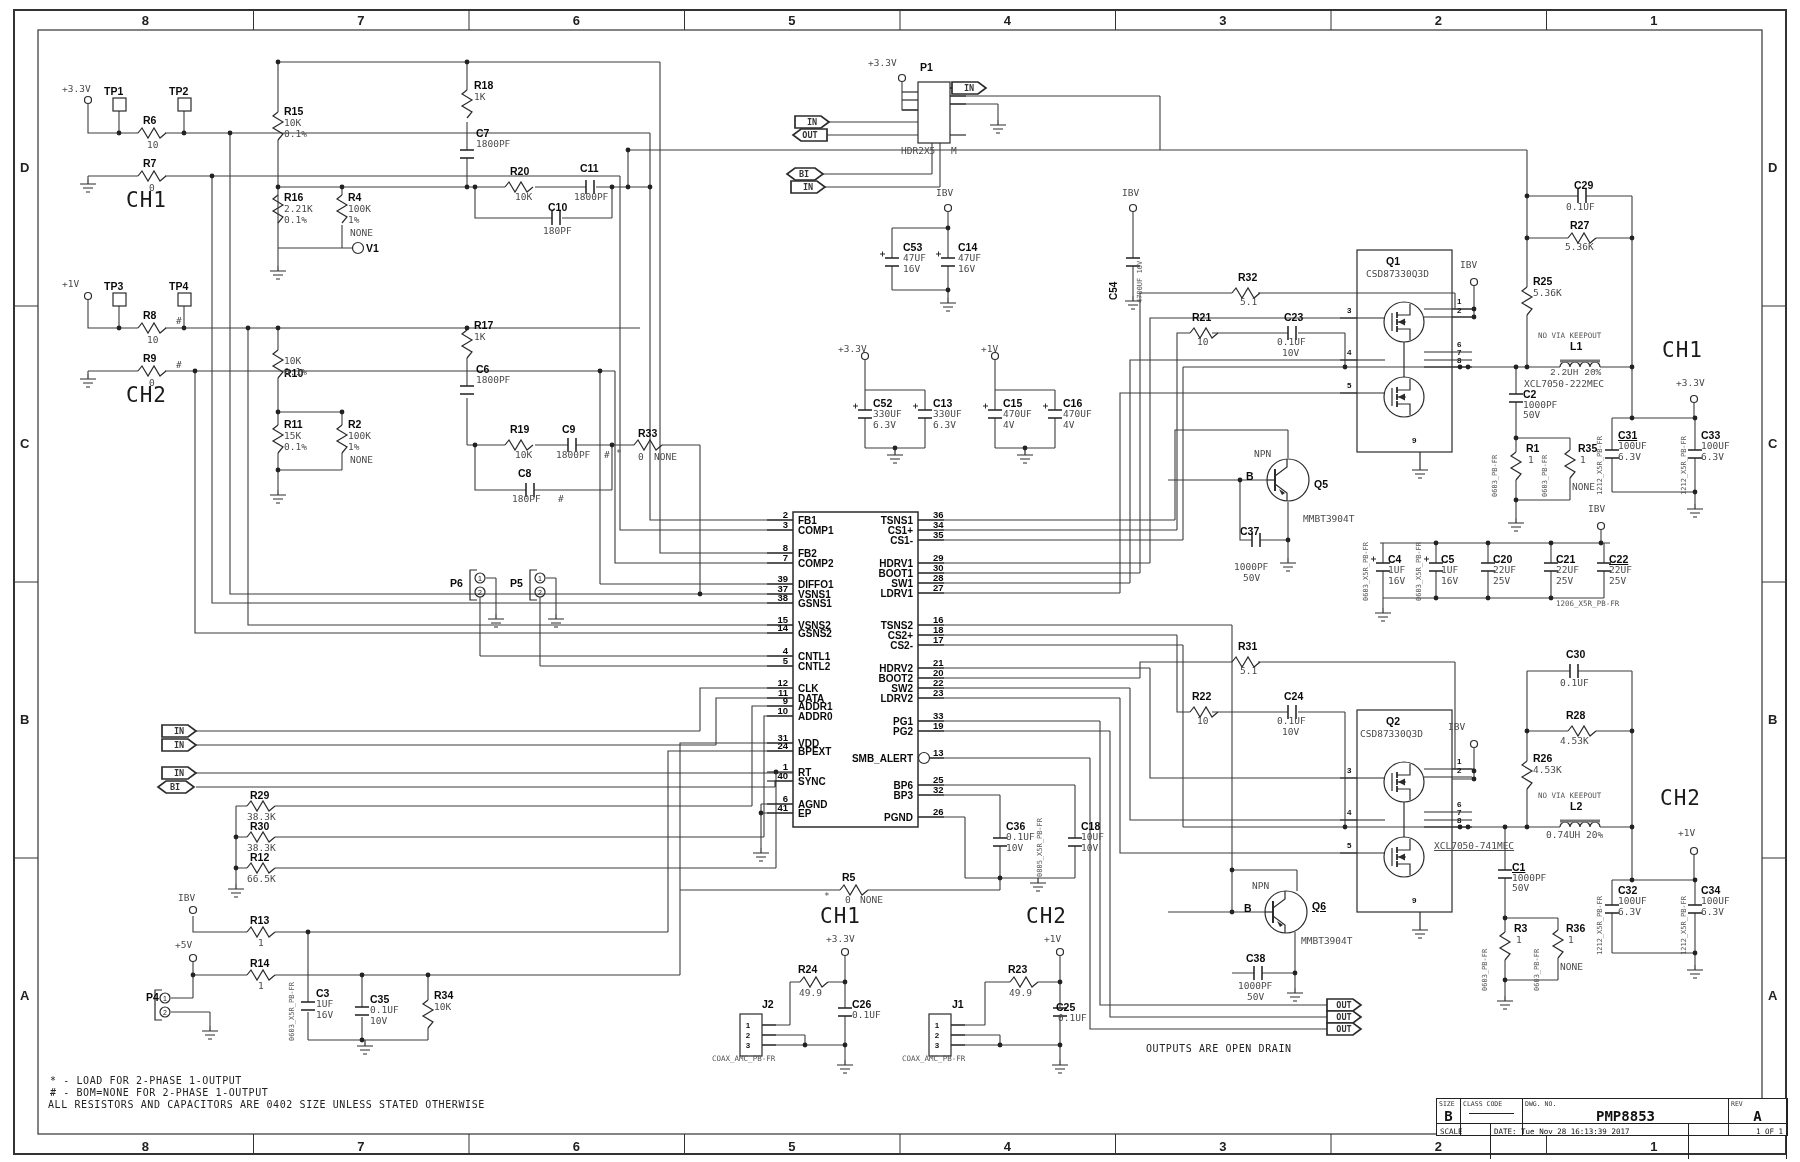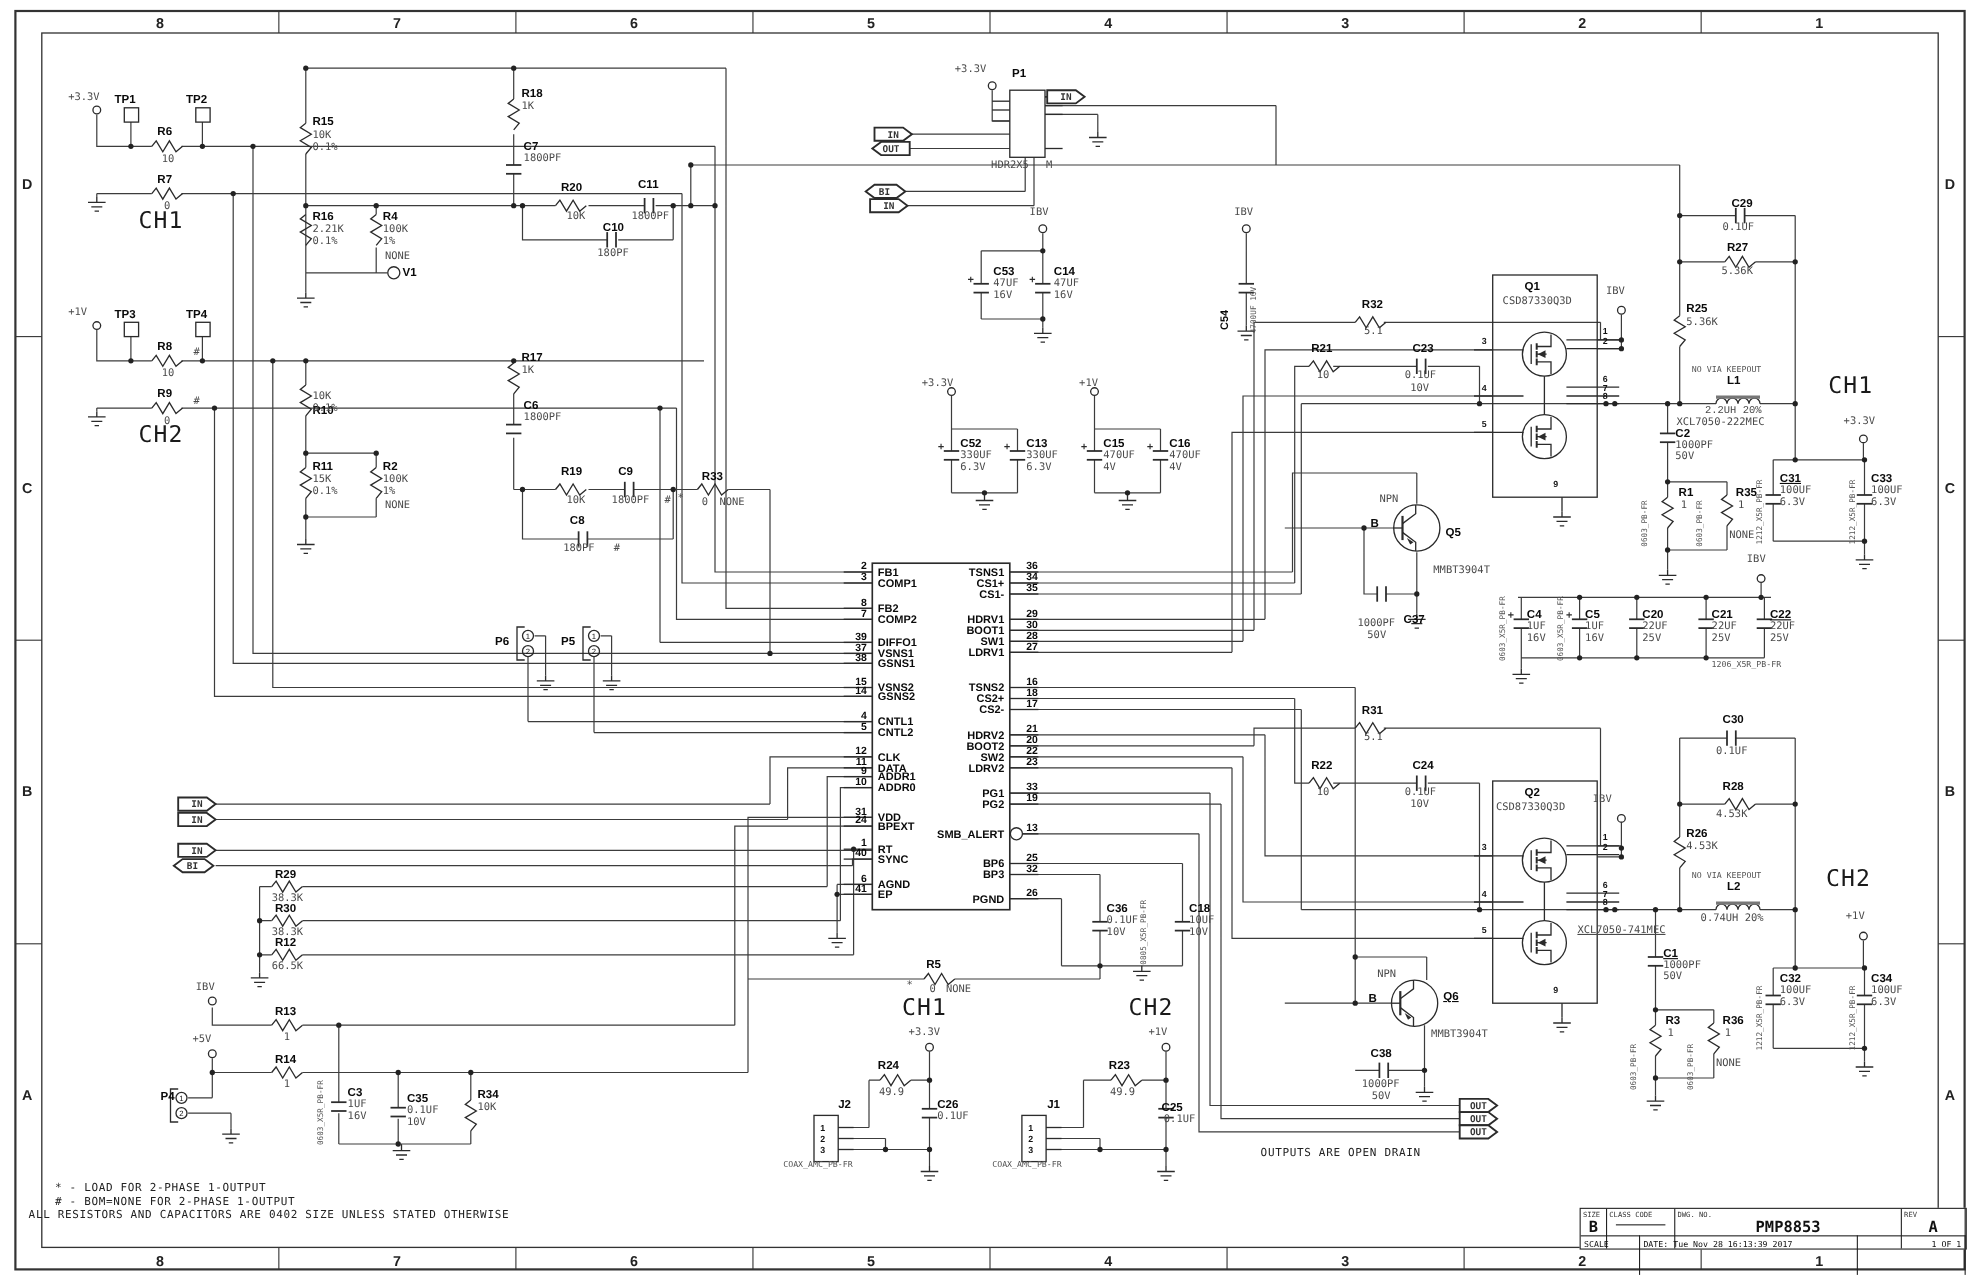--- a/index.html
+++ b/index.html
@@ -1036,21 +1036,21 @@
       <div class="val" style="left: 1009px; top: 988px;">49.9</div>
       <div class="ref" style="left: 1056px; top: 1002px;">C25</div>
       <div class="val" style="left: 1058px; top: 1013px;">0.1UF</div>
       <div class="ref" style="left: 952px; top: 999px;">J1</div>
       <div class="tiny" style="left: 902px; top: 1055px;">COAX_AMC_PB-FR</div>
       <div class="note" style="left: 1146px; top: 1044px;">OUTPUTS ARE OPEN DRAIN</div>
       <div class="val" style="left: 1254px; top: 449px;">NPN</div>
       <div class="ref" style="left: 1246px; top: 471px;">B</div>
       <div class="ref" style="left: 1314px; top: 479px;">Q5</div>
       <div class="val" style="left: 1303px; top: 514px;">MMBT3904T</div>
-      <div class="ref" style="left: 1240px; top: 558px; margin-left: 36px;">C37</div>
+      <div class="ref" style="left: 1240px; top: 526px;">C37</div>
       <div class="val" style="left: 1234px; top: 562px;">1000PF</div>
       <div class="val" style="left: 1243px; top: 573px;">50V</div>
       <div class="val" style="left: 1252px; top: 881px;">NPN</div>
       <div class="ref" style="left: 1244px; top: 903px;">B</div>
       <div class="ref" style="left: 1312px; top: 901px; text-decoration: underline;">Q6</div>
       <div class="val" style="left: 1301px; top: 936px;">MMBT3904T</div>
       <div class="ref" style="left: 1246px; top: 953px;">C38</div>
       <div class="val" style="left: 1238px; top: 981px;">1000PF</div>
       <div class="val" style="left: 1247px; top: 992px;">50V</div>
       <div class="ref" style="left: 1238px; top: 272px;">R32</div>
@@ -1167,21 +1167,21 @@
       <div class="val" style="left: 1618px; top: 907px;">6.3V</div>
       <div class="ref" style="left: 1701px; top: 885px;">C34</div>
       <div class="val" style="left: 1701px; top: 896px;">100UF</div>
       <div class="val" style="left: 1701px; top: 907px;">6.3V</div>
       <div class="rot" style="left: 1604px; top: 948px;">1212_X5R_PB-FR</div>
       <div class="rot" style="left: 1688px; top: 948px;">1212_X5R_PB-FR</div>
       <div class="rot" style="left: 296px; top: 1034px;">0603_X5R_PB-FR</div>
       <div class="rot" style="left: 1044px; top: 870px;">0805_X5R_PB-FR</div>
       <div class="note" style="left: 50px; top: 1076px;">* - LOAD FOR 2-PHASE 1-OUTPUT</div>
       <div class="note" style="left: 50px; top: 1088px;"># - BOM=NONE FOR 2-PHASE 1-OUTPUT</div>
-      <div class="note" style="left: 26px; top: 1100px;">ALL RESISTORS AND CAPACITORS ARE 0402 SIZE UNLESS STATED OTHERWISE</div>
+      <div class="note" style="left: 48px; top: 1100px;">ALL RESISTORS AND CAPACITORS ARE 0402 SIZE UNLESS STATED OTHERWISE</div>
     </div>
 
   <div id="tblock">
     <div class="cell" id="tb-size">
       <span class="lab">SIZE</span>
       <div class="bigcell">B</div>
     </div>
     <div class="cell" id="tb-class">
       <span class="lab">CLASS CODE</span>
       <div class="dash"></div>

